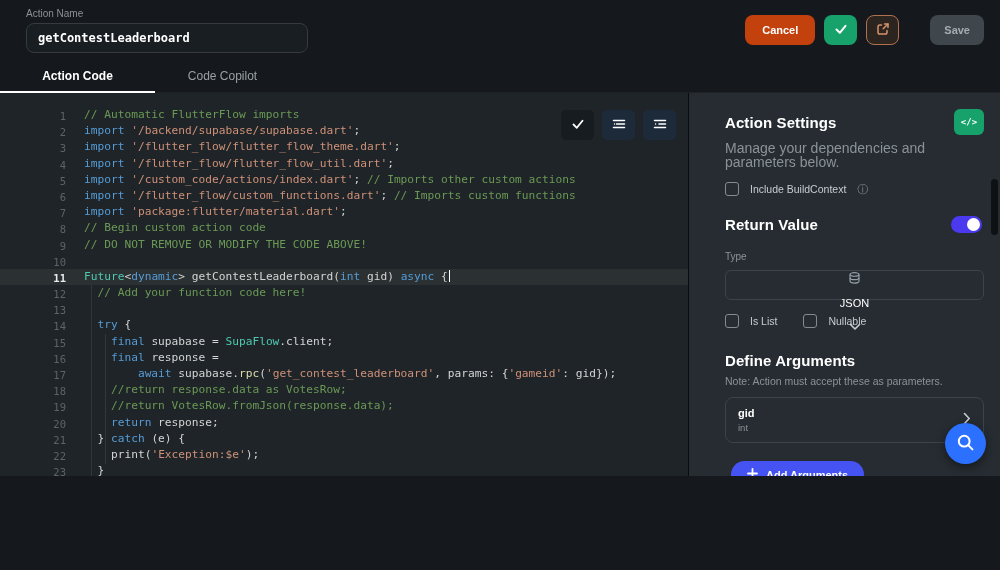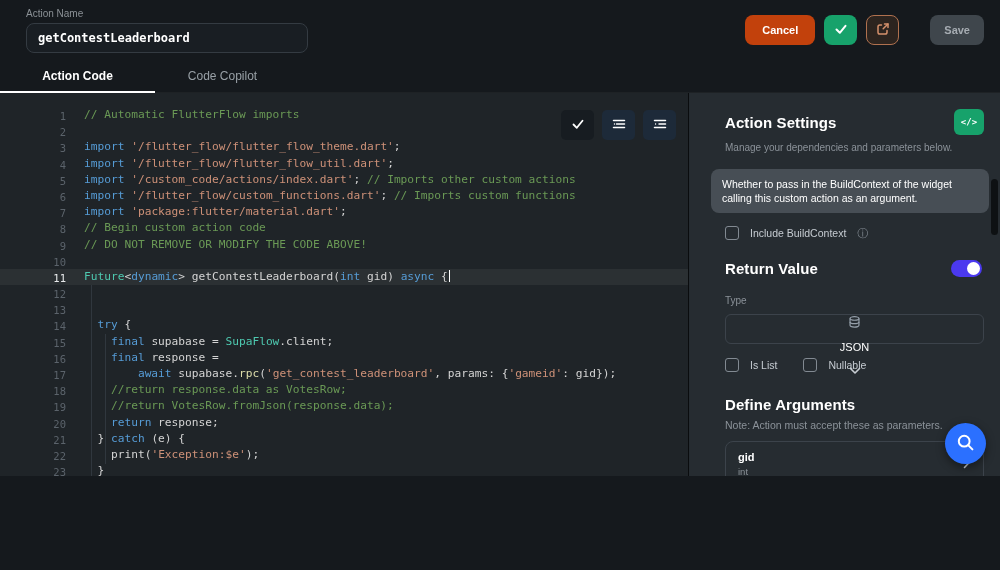--- a/index.html
+++ b/index.html
@@ -34,21 +34,21 @@
   .tab.active::after { content:""; position:absolute; left:0; right:0; bottom:-1px; height:2px; background:#fff; }
 
   
   .main { flex:1; display:flex; min-height:0; }
 
   
   .editor { flex:1; background:#1f2428; position:relative; padding-top:14px; overflow:hidden; }
   .code-lines { font-family:"DejaVu Sans Mono", monospace; font-size:11.2px; line-height:16.2px; position:relative; z-index:1; }
   .line { display:flex; height:16.2px; }
   .line.active { background:rgba(255,255,255,0.055); }
-  .line.active .ln { color:#e9ebed; }
+  .line.active .ln { color:#e9ebed;font-weight:bold; }
   .ln { width:66px; flex:none; text-align:right; color:#5b636b; font-size:10.5px; padding-top:1px; }
   .code { padding-left:18px; white-space:pre; }
   .tok-cm { color:var(--syntax_comment,#6a9955); }
   .tok-kw { color:var(--syntax_keyword,#569cd6); }
   .tok-str { color:var(--syntax_string,#ce9178); }
   .tok-ty { color:var(--syntax_type,#4ec9b0); }
   .tok-fn { color:var(--syntax_function,#dcdcaa); }
   .tok-pl { color:var(--syntax_plain,#d4d4d4); }
   .cursor { display:inline-block; width:1.5px; height:12px; background:#ffffff; vertical-align:-2px; margin-left:1px; }
   .indent-guide { position:absolute; width:1px; background:#30373e; z-index:0; }
@@ -59,21 +59,21 @@
   .ed-btn { width:33px; height:30px; border-radius:5px; border:none; cursor:pointer; display:flex; align-items:center; justify-content:center; }
   .ed-btn.check { background:#171c21; }
   .ed-btn.fmt { background:#1d2a39; }
 
   
   .panel { width:312px; flex:none; background:#262c31; border-left:1px solid #0a0c0e; position:relative; padding:16px 16px 0 36px; overflow:hidden; }
   .section-head { display:flex; justify-content:space-between; align-items:center; }
   .section-title { font-size:15px; font-weight:700; color:#fff; letter-spacing:0.1px; }
   .code-view-btn { width:30px; height:26px; border-radius:6px; background:var(--accent_green,#17a26b); border:none; cursor:pointer;
     color:#fff; font-family:"DejaVu Sans Mono", monospace; font-size:9px; font-weight:bold; display:flex; align-items:center; justify-content:center; }
-  .panel-sub { font-size:10px; color:#8b9299; line-height:14px; margin-top:6px; width:232px; }
+  .panel-sub { font-size:14px; color:#8b9299; line-height:14px; margin-top:6px; width:232px; }
   .tooltip { margin:14px 0 0 -14px; width:278px; background:#474e55; border-radius:8px; padding:8px 11px; font-size:10.5px; line-height:14px; color:#fff; }
   .check-row { display:flex; align-items:center; gap:11px; margin-top:13px; }
   .checkbox { width:14px; height:14px; flex:none; border:1.5px solid #828a92; border-radius:3px; background:transparent; cursor:pointer; }
   .check-label { font-size:10.5px; color:#c6ccd2; }
   .info { color:#828a92; font-size:11px; line-height:1; }
   .rv-head { display:flex; justify-content:space-between; align-items:center; margin-top:20px; padding-right:2px; }
   .toggle { width:31px; height:17px; border-radius:9px; background:var(--accent_indigo,#4b39ef); position:relative; cursor:pointer; }
   .toggle .knob { position:absolute; right:2px; top:2px; width:13px; height:13px; border-radius:50%; background:#fff; }
   .type-label { font-size:10px; color:#8b9299; margin-top:18px; }
   .dropdown { margin-top:8px; height:30px; border:1px solid #3c434b; border-radius:6px; display:flex; align-items:center; padding:0 10px; gap:8px; cursor:pointer;flex-direction:column; }
@@ -138,20 +138,21 @@
     <div class="editor">
       <div class="indent-guide guide-1"></div>
       <div class="indent-guide guide-2"></div>
       <div class="code-lines" id="code-lines">
           <div class="line">
             <span class="ln">1</span>
             <span class="code"><span class="tok-cm">// Automatic FlutterFlow imports</span></span>
           </div>
           <div class="line">
             <span class="ln">2</span>
+            <span class="code"><span class="tok-kw">import</span><span class="tok-pl"> </span><span class="tok-str">'/backend/supabase/supabase.dart'</span><span class="tok-pl">;</span></span>
           </div>
           <div class="line">
             <span class="ln">3</span>
             <span class="code"><span class="tok-kw">import</span><span class="tok-pl"> </span><span class="tok-str">'/flutter_flow/flutter_flow_theme.dart'</span><span class="tok-pl">;</span></span>
           </div>
           <div class="line">
             <span class="ln">4</span>
             <span class="code"><span class="tok-kw">import</span><span class="tok-pl"> </span><span class="tok-str">'/flutter_flow/flutter_flow_util.dart'</span><span class="tok-pl">;</span></span>
           </div>
           <div class="line">
@@ -177,20 +178,21 @@
           <div class="line">
             <span class="ln">10</span>
             <span class="code"></span>
           </div>
           <div class="line active">
             <span class="ln">11</span>
             <span class="code"><span class="tok-ty">Future</span><span class="tok-pl">&lt;</span><span class="tok-kw">dynamic</span><span class="tok-pl">&gt; getContestLeaderboard(</span><span class="tok-kw">int</span><span class="tok-pl"> gid) </span><span class="tok-kw">async</span><span class="tok-pl"> {</span><span class="cursor"></span></span>
           </div>
           <div class="line">
             <span class="ln">12</span>
+            <span class="code"><span class="tok-pl">  </span><span class="tok-cm">// Add your function code here!</span></span>
           </div>
           <div class="line">
             <span class="ln">13</span>
             <span class="code"></span>
           </div>
           <div class="line">
             <span class="ln">14</span>
             <span class="code"><span class="tok-pl">  </span><span class="tok-kw">try</span><span class="tok-pl"> {</span></span>
           </div>
           <div class="line">
@@ -267,21 +269,20 @@
     </div>
 
     <aside class="panel">
 
       <div class="section-head">
         <h2 class="section-title">Action Settings</h2>
         <button class="code-view-btn">&lt;/&gt;</button>
       </div>
       <p class="panel-sub">Manage your dependencies and parameters below.</p>
 
-      <div class="tooltip">Whether to pass in the BuildContext of the widget calling this custom action as an argument.</div>
 
       <div class="check-row">
         <span class="checkbox"></span>
         <span class="check-label">Include BuildContext</span>
         <span class="info">ⓘ</span>
       </div>
 
       <div class="rv-head">
         <h2 class="section-title">Return Value</h2>
         <span class="toggle">

